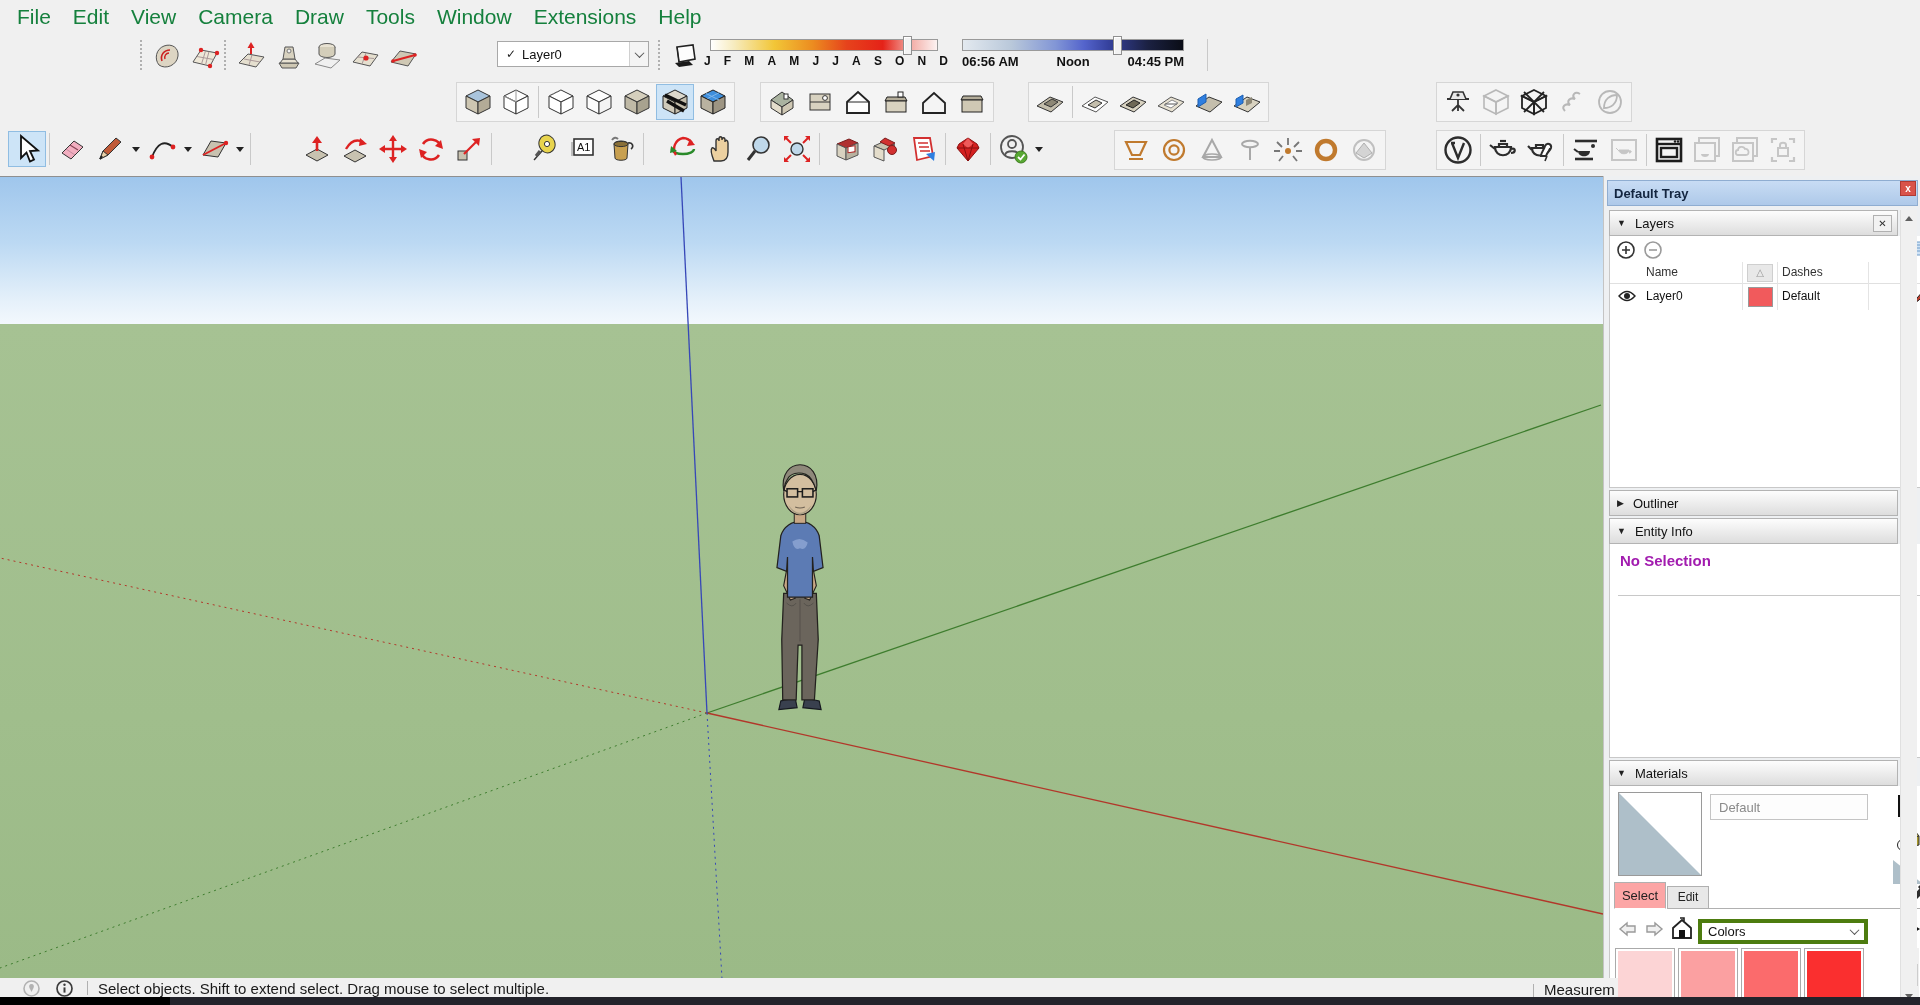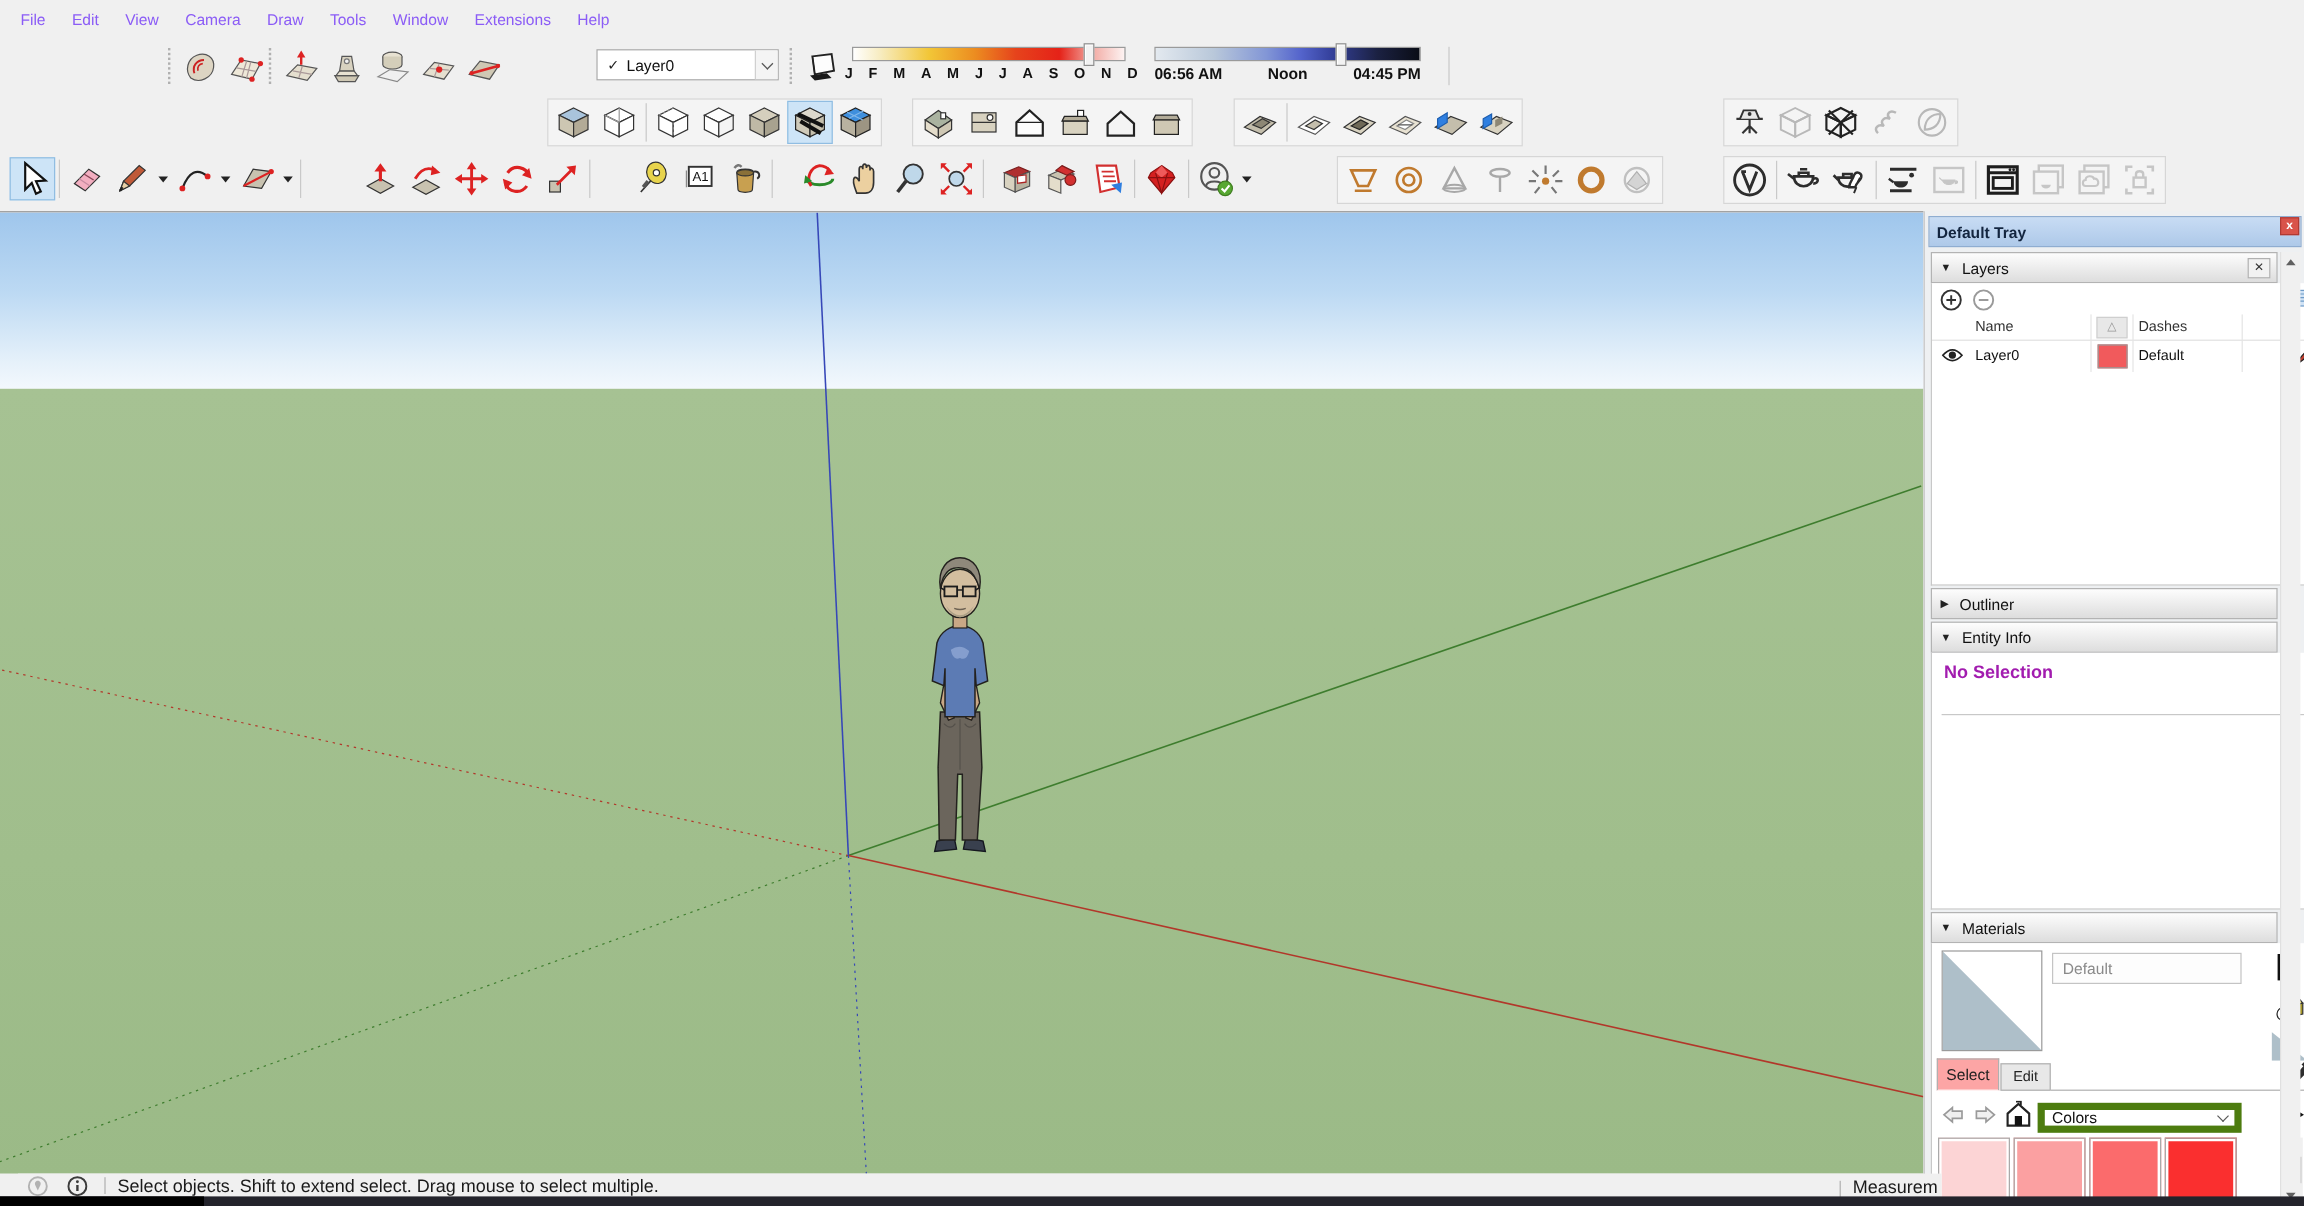--- a/index.html
+++ b/index.html
@@ -1,20 +1,20 @@
 <!DOCTYPE html>
 <html><head>
 <meta charset="utf-8">
 <style>
   * { margin:0; padding:0; box-sizing:border-box; }
   html,body { width:1920px; height:1005px; overflow:hidden; font-family:"Liberation Sans","DejaVu Sans",sans-serif; background:#f0f0f0; }
 
   
   #menubar { position:absolute; left:0; top:0; width:1920px; height:33px; background:#f0f0f0; display:flex; align-items:center; padding-left:6px; }
-  .menu-item { font-size:13px; color:#8b5cf6; padding:0 11px; line-height:33px; cursor:default; }
+  .menu-item { font-size:21px; color:#15803d; padding:0 11px; line-height:33px; cursor:default; }
 
   
   .trow { position:absolute; left:0; width:1920px; background:#f0f0f0; }
   #tb1 { top:33px; height:44px; }
   #tb2 { top:77px; height:50px; }
   #tb3 { top:127px; height:49px;text-decoration:underline; }
   .tgroup { position:absolute; top:3px; display:flex; align-items:center; padding:1px 2px; }
   .framed { border:1px solid #d6d6d6; background:#f4f4f4; }
   .grip { width:5px; height:30px; border-left:2px dotted #b0b0b0; margin-right:3px; }
   .tbtn { width:38px; height:36px; display:flex; align-items:center; justify-content:center; border:1px solid transparent; }
@@ -61,21 +61,21 @@
   #layers-table-hdr { position:absolute; left:0; top:26px; width:100%; height:22px; border-bottom:1px solid #e0e0e0; color:#333; }
   .lt-col { position:absolute; top:3px; font-size:12px; }
   #layers-row { position:absolute; left:0; top:48px; width:100%; height:26px; }
   .lt-vline { position:absolute; top:0; width:1px; height:48px; background:#e4e4e4; }
   #dash-hdr-box { position:absolute; left:137px; top:2px; width:26px; height:18px; background:#e8e8e8; border:1px solid #cfcfcf; text-align:center; color:#999; font-size:10px; line-height:16px; }
   #layer-swatch { position:absolute; left:138px; top:3px; width:25px; height:20px; border:1px solid #999; }
 
   
   .tab { position:absolute; border:1px solid #b0b0b0; background:#e8e8e8; text-align:center; font-size:12px; color:#222; }
   .tab.on { background:#fca5a5; border-bottom-color:#fff; font-size:13px; }
-  .mini-combo { position:absolute; background:#fff; border:6px solid #4d7c0f; display:flex; align-items:center; padding:0 6px; font-size:13px; color:#111; }
+  .mini-combo { position:absolute; background:#fff; border:4px solid #4d7c0f; display:flex; align-items:center; padding:0 6px; font-size:13px; color:#111; }
   .mini-combo .flex { flex:1; }
   .swatch { position:absolute; width:60px; height:57px; border:1px solid #aaa; box-shadow:inset 0 0 0 2px #fff; }
 
   
   .sb { position:absolute; background:#f0f0f0; border-left:1px solid #e0e0e0; }
   .sb .arr { position:absolute; left:0; width:100%; height:17px; display:flex; align-items:center; justify-content:center; }
   .sb .thumb { position:absolute; left:2px; width:13px; background:#cdcdcd; }
   .tri-up { width:0;height:0;border-left:4px solid transparent;border-right:4px solid transparent;border-bottom:5px solid #606060; }
   .tri-dn { width:0;height:0;border-left:4px solid transparent;border-right:4px solid transparent;border-top:5px solid #606060; }
 

